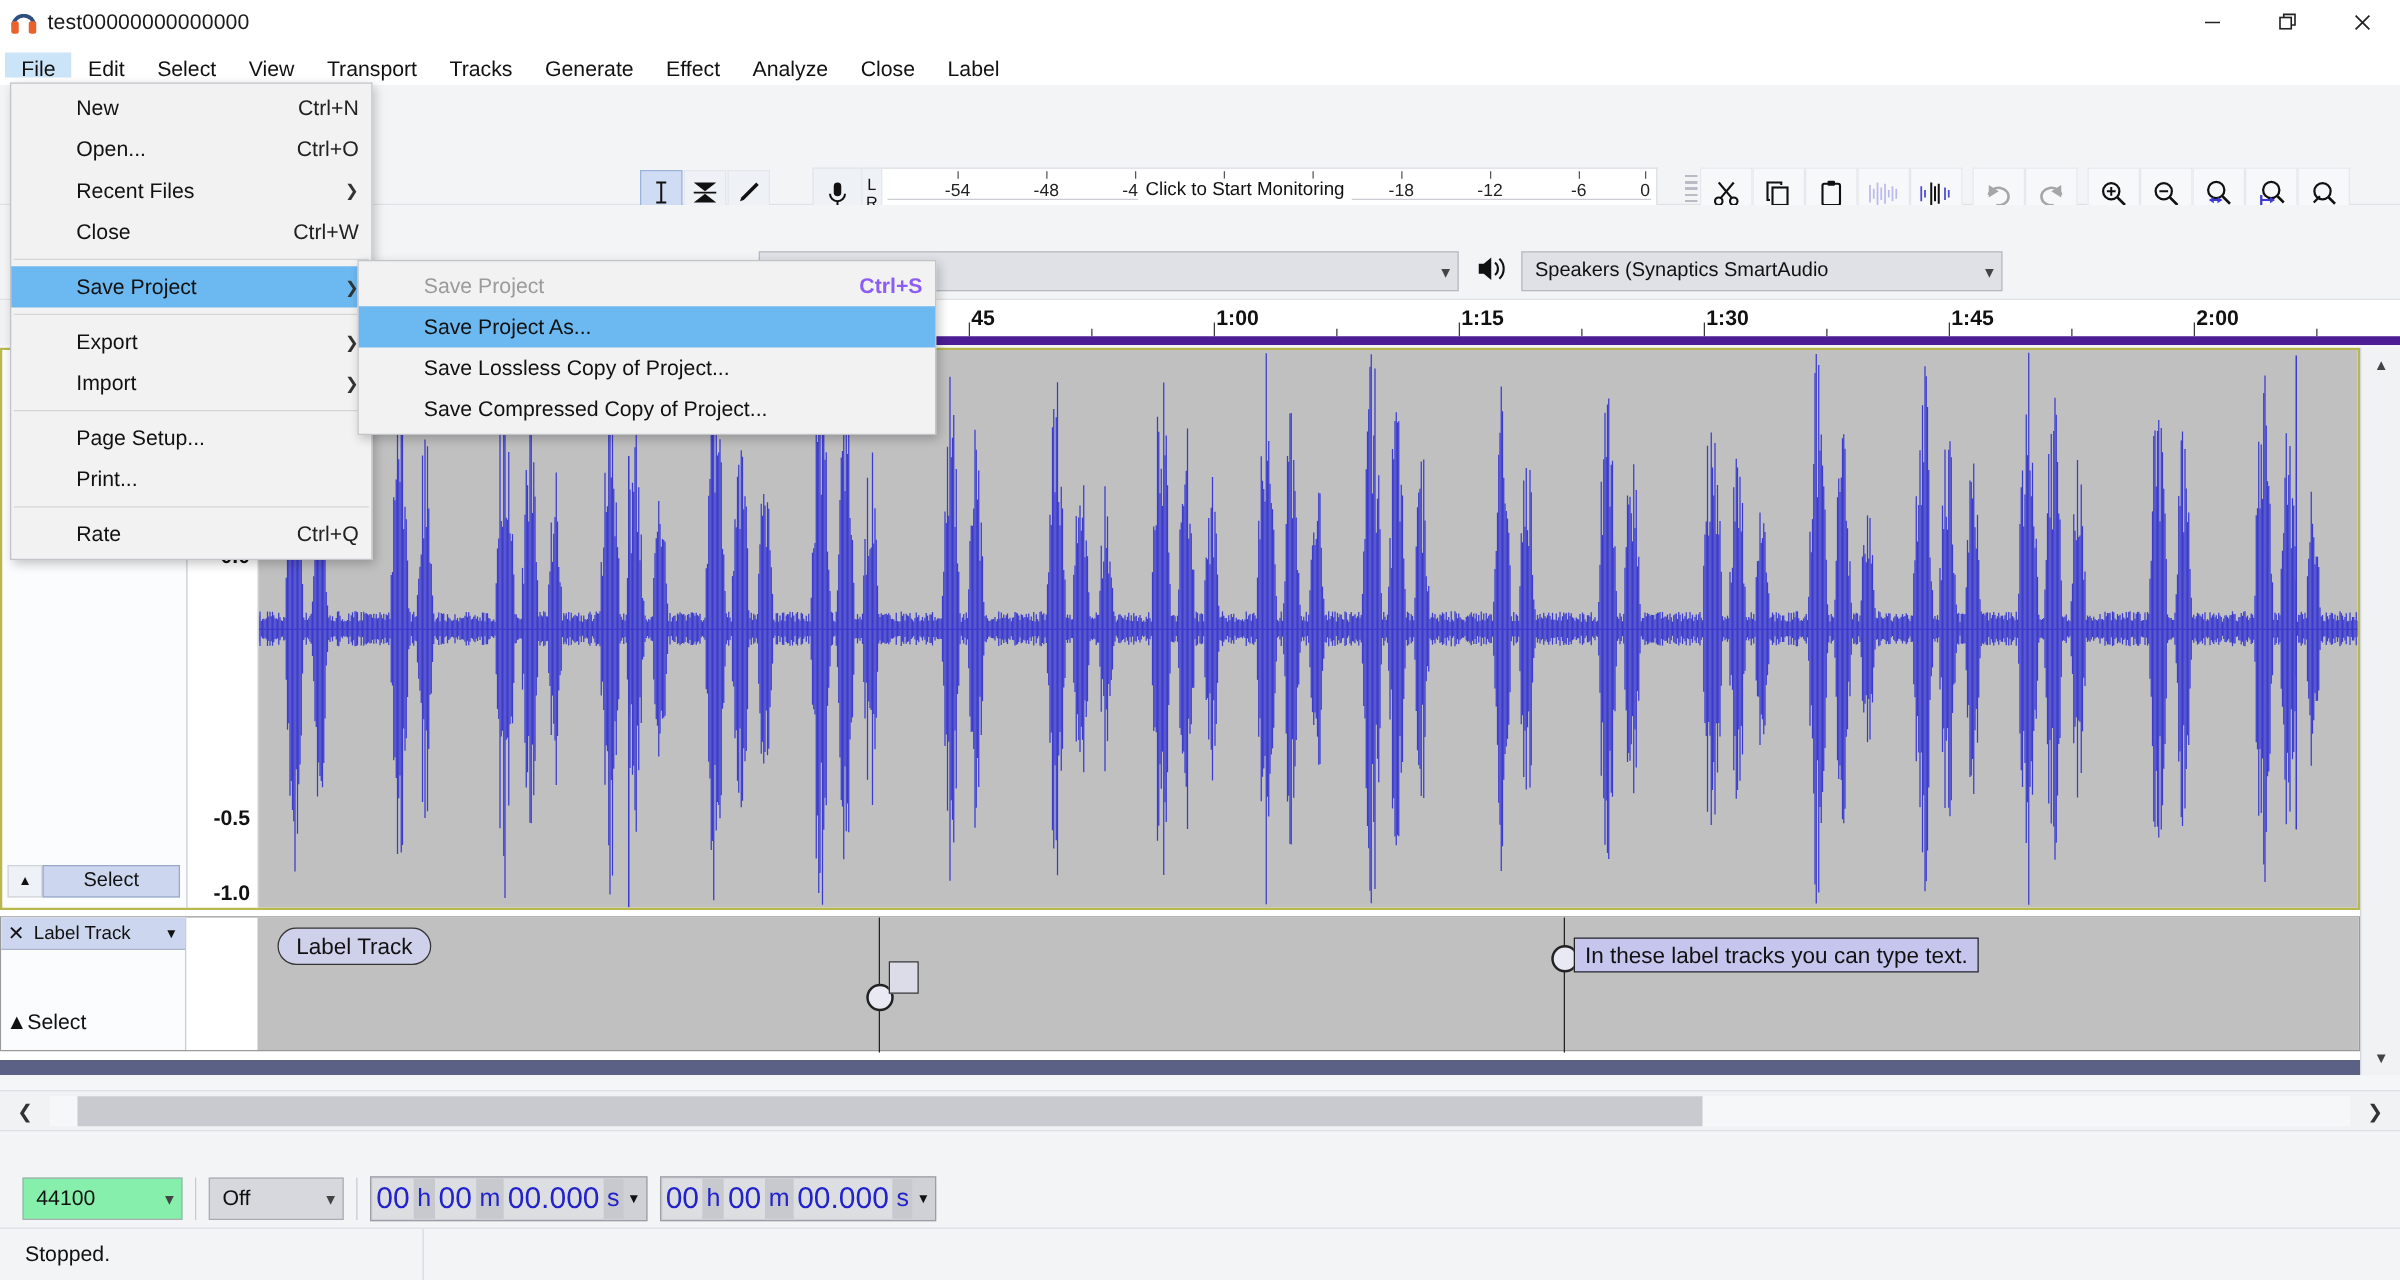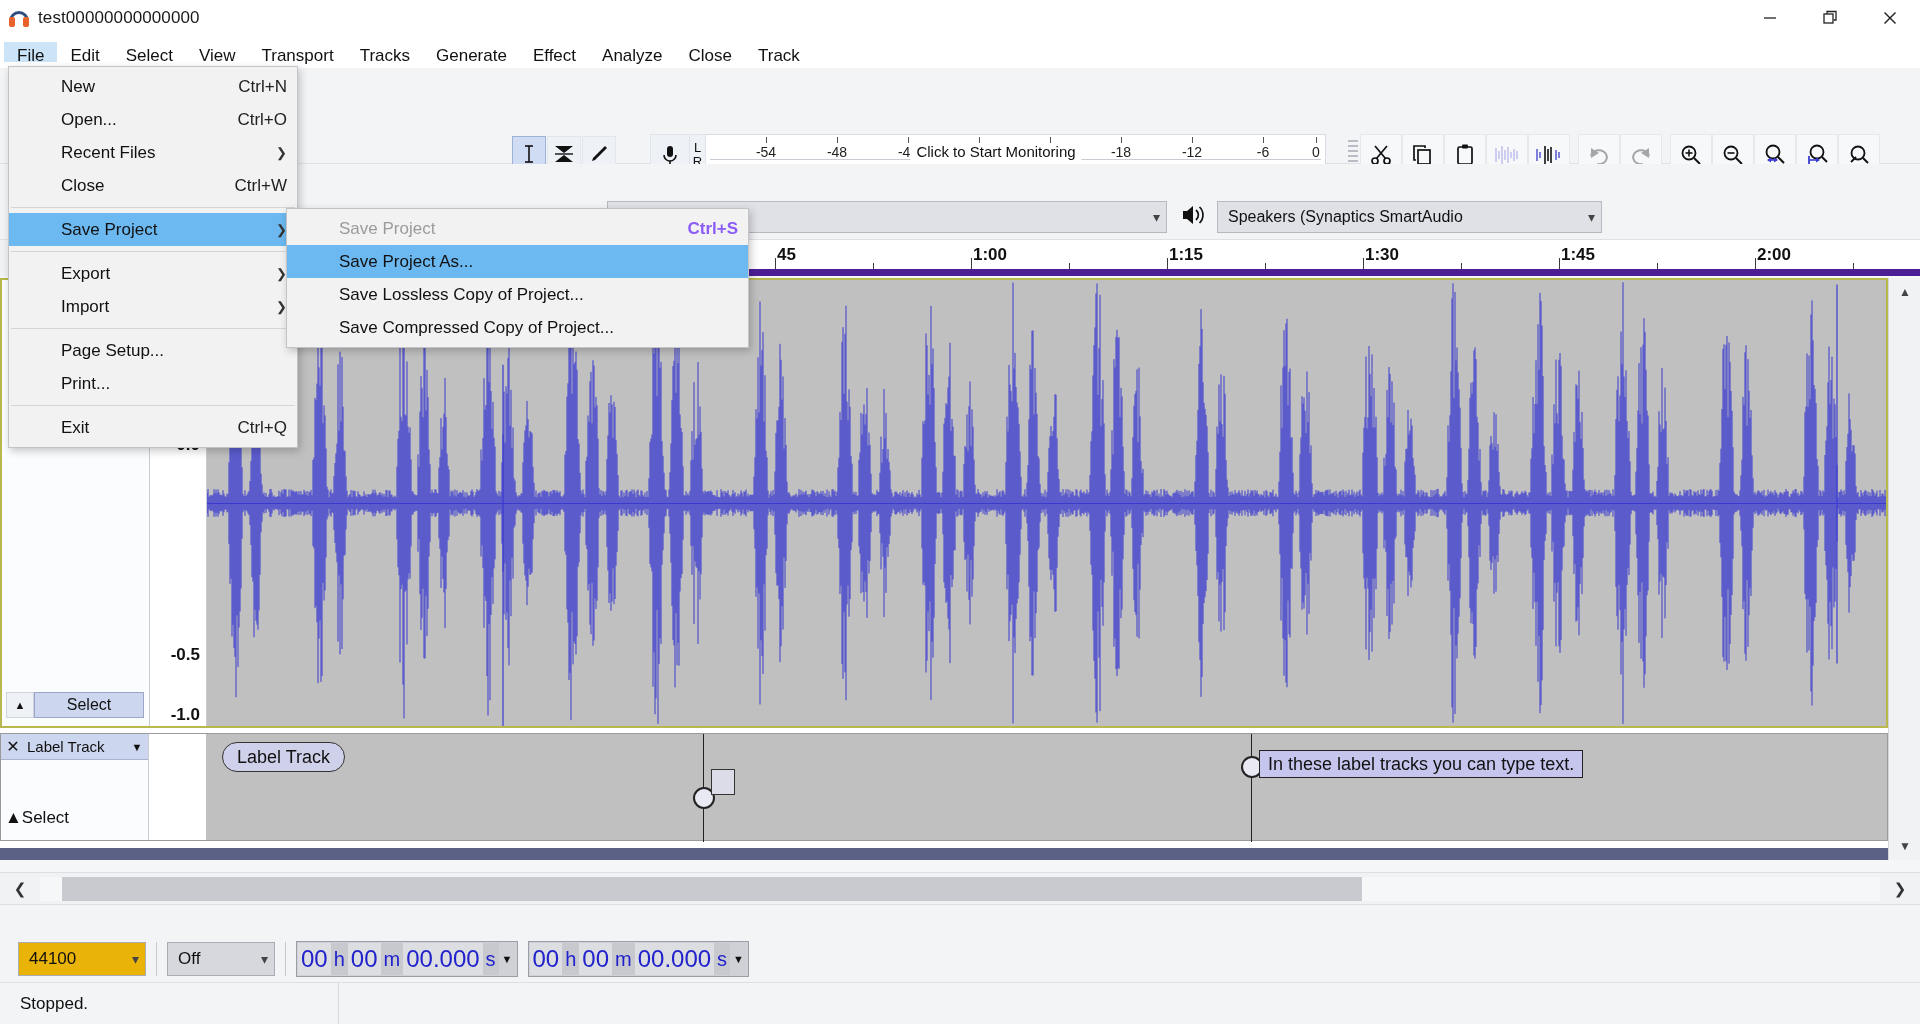--- a/index.html
+++ b/index.html
@@ -250,21 +250,21 @@
   
   .seltb{
     position:absolute; left:0; top:904px; width:1920px; height:78px;
     background:#f3f4f6; border-top:1px solid #dcdee3;
   }
   .sel-lblrow{ position:absolute; left:18px; top:6px; display:flex; align-items:center; font-size:17px; color:#111;}
   .sel-lblrow .sp{ padding:0 12px; }
   .sel-lblrow .div{ width:1px; height:20px; background:#c6c9cf; }
   .sel-ctlrow{ position:absolute; left:18px; top:36px; display:flex; align-items:center; }
   .combo{
-    background:#eab308; border:1px solid #a9acb3; height:34px;
+    background:#86efac; border:1px solid #a9acb3; height:34px;
     display:flex; align-items:center; justify-content:space-between;
     padding:0 6px 0 10px; font-size:17px; color:#111;
   }
   .combo.grey{ background:#d6d8dd; }
   .digits{
     display:flex; align-items:center; background:#cfd1d6; border:1px solid #9b9ea5;
     height:36px; padding:1px;
   }
   .dg{
     color:#2222cc; font-size:24px; font-family:"Liberation Sans", sans-serif;
@@ -334,21 +334,21 @@
     <div class="menuitem active">File</div>
     <div class="menuitem">Edit</div>
     <div class="menuitem">Select</div>
     <div class="menuitem">View</div>
     <div class="menuitem">Transport</div>
     <div class="menuitem">Tracks</div>
     <div class="menuitem">Generate</div>
     <div class="menuitem">Effect</div>
     <div class="menuitem">Analyze</div>
     <div class="menuitem">Close</div>
-    <div class="menuitem">Track</div>
+    <div class="menuitem">Label</div>
   </div>
 
   <div class="toolbar-area">
 
     <div class="transport">
       <div class="grip"></div>
       <div class="tbtn">
         <svg width="26" height="26" viewBox="0 0 26 26">
             <polygon points="7,4 7,22 22,13" fill="#111"></polygon>
           </svg>
@@ -2496,21 +2496,21 @@
       </div>
       <div class="msep"></div>
       <div class="mrow">
         <span>Page Setup...</span>
       </div>
       <div class="mrow">
         <span>Print...</span>
       </div>
       <div class="msep"></div>
       <div class="mrow">
-        <span>Exit</span>
+        <span>Rate</span>
         <span class="acc">Ctrl+Q</span>
       </div>
     </div>
 
   <div class="menu" id="savemenu" style="left:286px; top:208px; width:463px;">
       <div class="mrow disabled">
         <span>Save Project</span>
         <span class="acc">Ctrl+S</span>
       </div>
       <div class="mrow hl">

